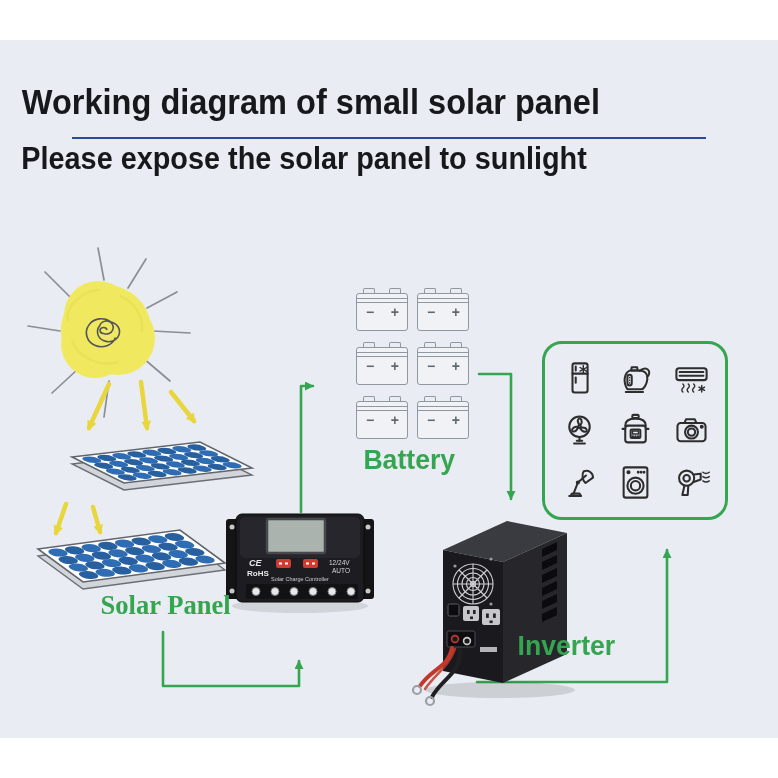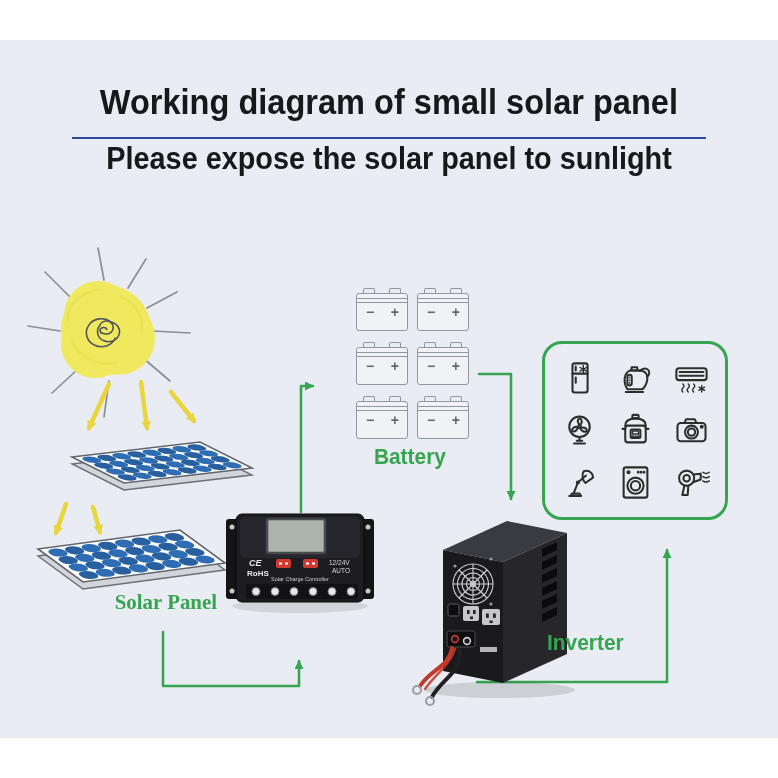--- a/index.html
+++ b/index.html
@@ -2,29 +2,29 @@
 <html style="--accent-green: #36a551; --underline-blue: #2c4b9d; --sun-yellow: #f0e95f; --arrow-yellow: #e8d63c; --panel-blue: #2e6db4; --band-background: #e9ecf2;"><head>
 <meta charset="utf-8">
 <style>
   html,body { margin:0; padding:0; background:#fff; }
   .canvas {
     position:relative; width:778px; height:778px; background:#ffffff;
     font-family:"Liberation Sans", sans-serif; overflow:hidden;
   }
   .band { position:absolute; left:0; top:40px; width:778px; height:698px;
           background:var(--band-background,#e9ecf2); }
-  .title, .subtitle { position:absolute; left:0; width:778px; text-align:center; color:#17181b; }
+  .title, .subtitle { position:absolute; left:0; width:778px; color:#17181b; }
   .title { top:82px; font-size:35px; font-weight:700; }
   .subtitle { top:141px; font-size:31px; font-weight:700; }
   .title > span, .subtitle > span { display:inline-block; transform:scaleX(.93); white-space:nowrap; }
   .title-underline { position:absolute; left:72px; top:137px; width:634px; height:2.4px;
           background:var(--underline-blue,#2c4b9d); }
   #scene { position:absolute; left:0; top:0; z-index:1; }
   .glabel { position:absolute; z-index:3; color:var(--accent-green,#36a551);
-            font-weight:700; font-size:22px; text-align:center; }
+            font-weight:700; font-size:28px; text-align:center; }
   .glabel > span { display:inline-block; transform:scaleX(.95); white-space:nowrap; }
   
   .battery-bank { position:absolute; left:356px; top:288px; z-index:2;
     display:grid; grid-template-columns:52px 52px; gap:9px 9px; }
   .bat { position:relative; width:52px; height:45px; }
   .bat .tab { position:absolute; top:0; width:10px; height:6px;
     border:1.5px solid #8f97a1; border-bottom:none; border-radius:2px 2px 0 0; }
   .bat .t1 { left:7px; } .bat .t2 { left:33px; }
   .bat .bbody { position:absolute; top:5px; left:0; right:0; height:38px;
     border:1.6px solid #8f97a1; border-radius:3px; background:#f0f2f6; box-sizing:border-box; }
@@ -372,21 +372,21 @@
       </div>
       <div class="appl-cell">
         <svg viewBox="0 0 38 38">
           <use href="#sym-hair-dryer"></use>
         </svg>
       </div>
     </div>
 
   <div class="glabel" style="left:78px;top:589px;width:175px;font-family:Liberation Serif, serif;"><span>Solar Panel</span></div>
   <div class="glabel" style="left:332px;top:444px;width:155px;"><span>Battery</span></div>
-  <div class="glabel" style="left:505px;top:630px;width:160px;"><span>Inverter</span></div>
+  <div class="glabel" style="left:486px;top:630px;width:160px;"><span>Inverter</span></div>
 
   <svg width="0" height="0" style="position:absolute" aria-hidden="true">
     <symbol id="sym-refrigerator" viewBox="0 0 38 38">
       <rect x="12.5" y="5" width="14" height="27" rx="2"></rect>
       <line x1="12.5" y1="14.5" x2="26.5" y2="14.5"></line>
       <line x1="15.5" y1="8" x2="15.5" y2="11.5"></line>
       <line x1="15.5" y1="18" x2="15.5" y2="23"></line>
       <g class="thin">
           <line x1="22.5" y1="7" x2="22.5" y2="14"></line>
           <line x1="19.5" y1="8.8" x2="25.5" y2="12.2"></line>

